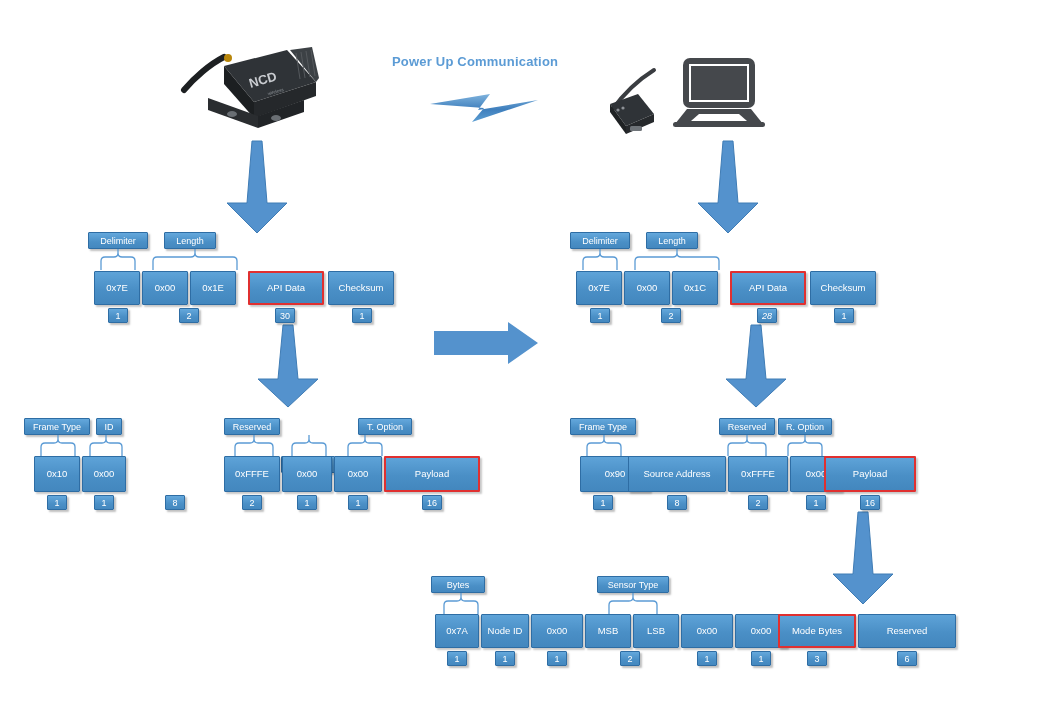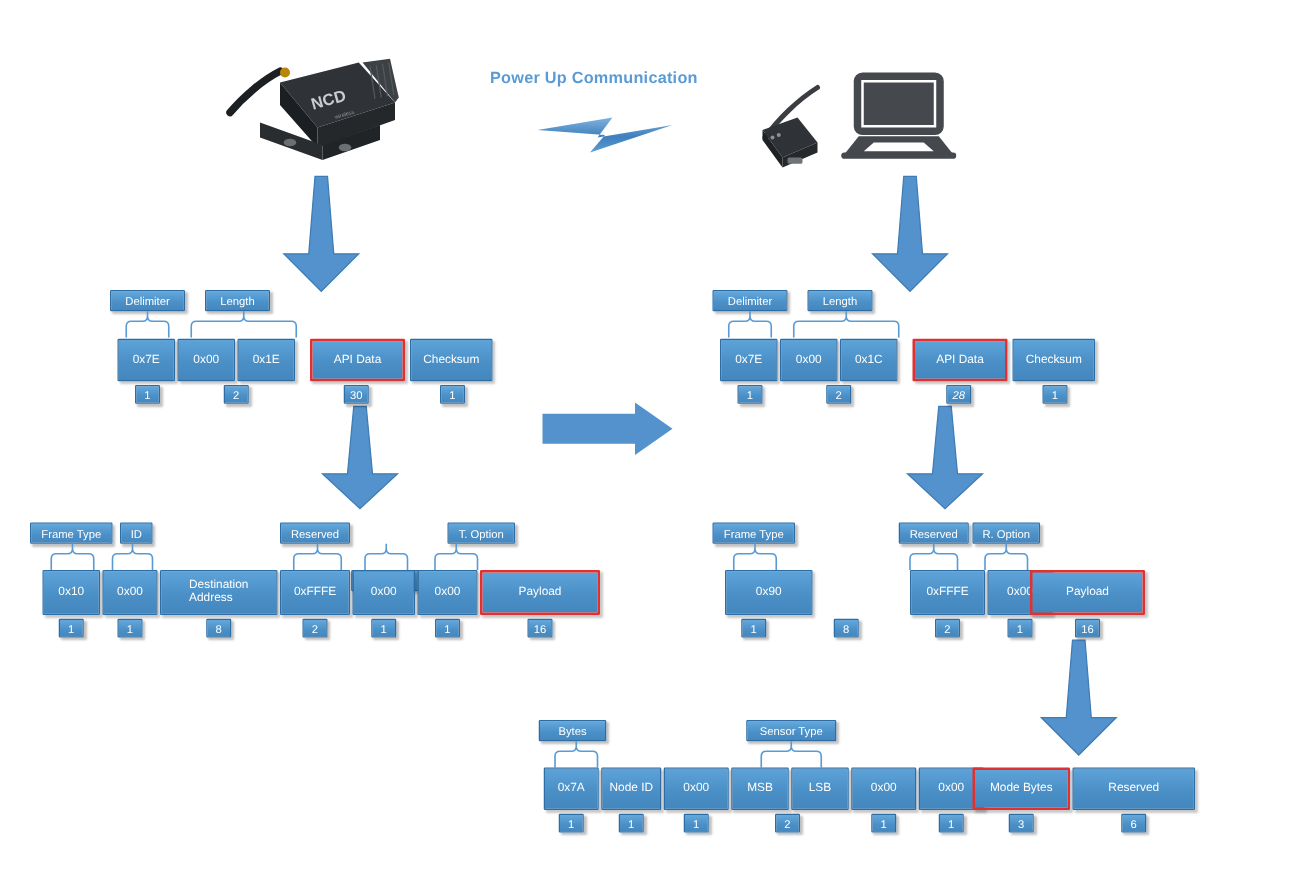--- a/index.html
+++ b/index.html
@@ -244,21 +244,20 @@
       </svg>
   </div>
   <div class="brk" style="left:347px;top:435px;">
     <svg width="36" height="22">
         <path d="M1 21 L1 12 Q1 8 5 8 L14 8 Q18 8 18 4 L18 0 L18 4 Q18 8 22 8 L31 8 Q35 8 35 12 L35 21" fill="none" stroke="#5b9bd5" stroke-width="1.3"></path>
       </svg>
   </div>
 
   <div class="cell" style="left:34px;top:456px;width:46px;height:36px;">0x10</div>
   <div class="cell" style="left:82px;top:456px;width:44px;height:36px;">0x00</div>
-  <div class="cell" style="left:128px;top:456px;width:94px;height:36px;">Destination<br>Address</div>
   <div class="cell" style="left:224px;top:456px;width:56px;height:36px;">0xFFFE</div>
   <div class="cell" style="left:282px;top:456px;width:50px;height:36px;">0x00</div>
   <div class="cell" style="left:334px;top:456px;width:48px;height:36px;">0x00</div>
   <div class="cell hl" style="left:384px;top:456px;width:96px;height:36px;">Payload</div>
 
   <div class="badge" style="left:47px;top:495px;">1</div>
   <div class="badge" style="left:94px;top:495px;">1</div>
   <div class="badge" style="left:165px;top:495px;">8</div>
   <div class="badge" style="left:242px;top:495px;">2</div>
   <div class="badge" style="left:297px;top:495px;">1</div>
@@ -279,20 +278,21 @@
         <path d="M1 21 L1 12 Q1 8 5 8 L16 8 Q20 8 20 4 L20 0 L20 4 Q20 8 24 8 L35 8 Q39 8 39 12 L39 21" fill="none" stroke="#5b9bd5" stroke-width="1.3"></path>
       </svg>
   </div>
   <div class="brk" style="left:787px;top:435px;">
     <svg width="36" height="22">
         <path d="M1 21 L1 12 Q1 8 5 8 L14 8 Q18 8 18 4 L18 0 L18 4 Q18 8 22 8 L31 8 Q35 8 35 12 L35 21" fill="none" stroke="#5b9bd5" stroke-width="1.3"></path>
       </svg>
   </div>
 
   <div class="cell" style="left:580px;top:456px;width:70px;height:36px;">0x90</div>
+  <div class="cell" style="left:628px;top:456px;width:98px;height:36px;">Source Address</div>
   <div class="cell" style="left:728px;top:456px;width:60px;height:36px;">0xFFFE</div>
   <div class="cell" style="left:790px;top:456px;width:52px;height:36px;">0x00</div>
   <div class="cell hl" style="left:824px;top:456px;width:92px;height:36px;">Payload</div>
 
   <div class="badge" style="left:593px;top:495px;">1</div>
   <div class="badge" style="left:667px;top:495px;">8</div>
   <div class="badge" style="left:748px;top:495px;">2</div>
   <div class="badge" style="left:806px;top:495px;">1</div>
   <div class="badge" style="left:860px;top:495px;">16</div>
 

